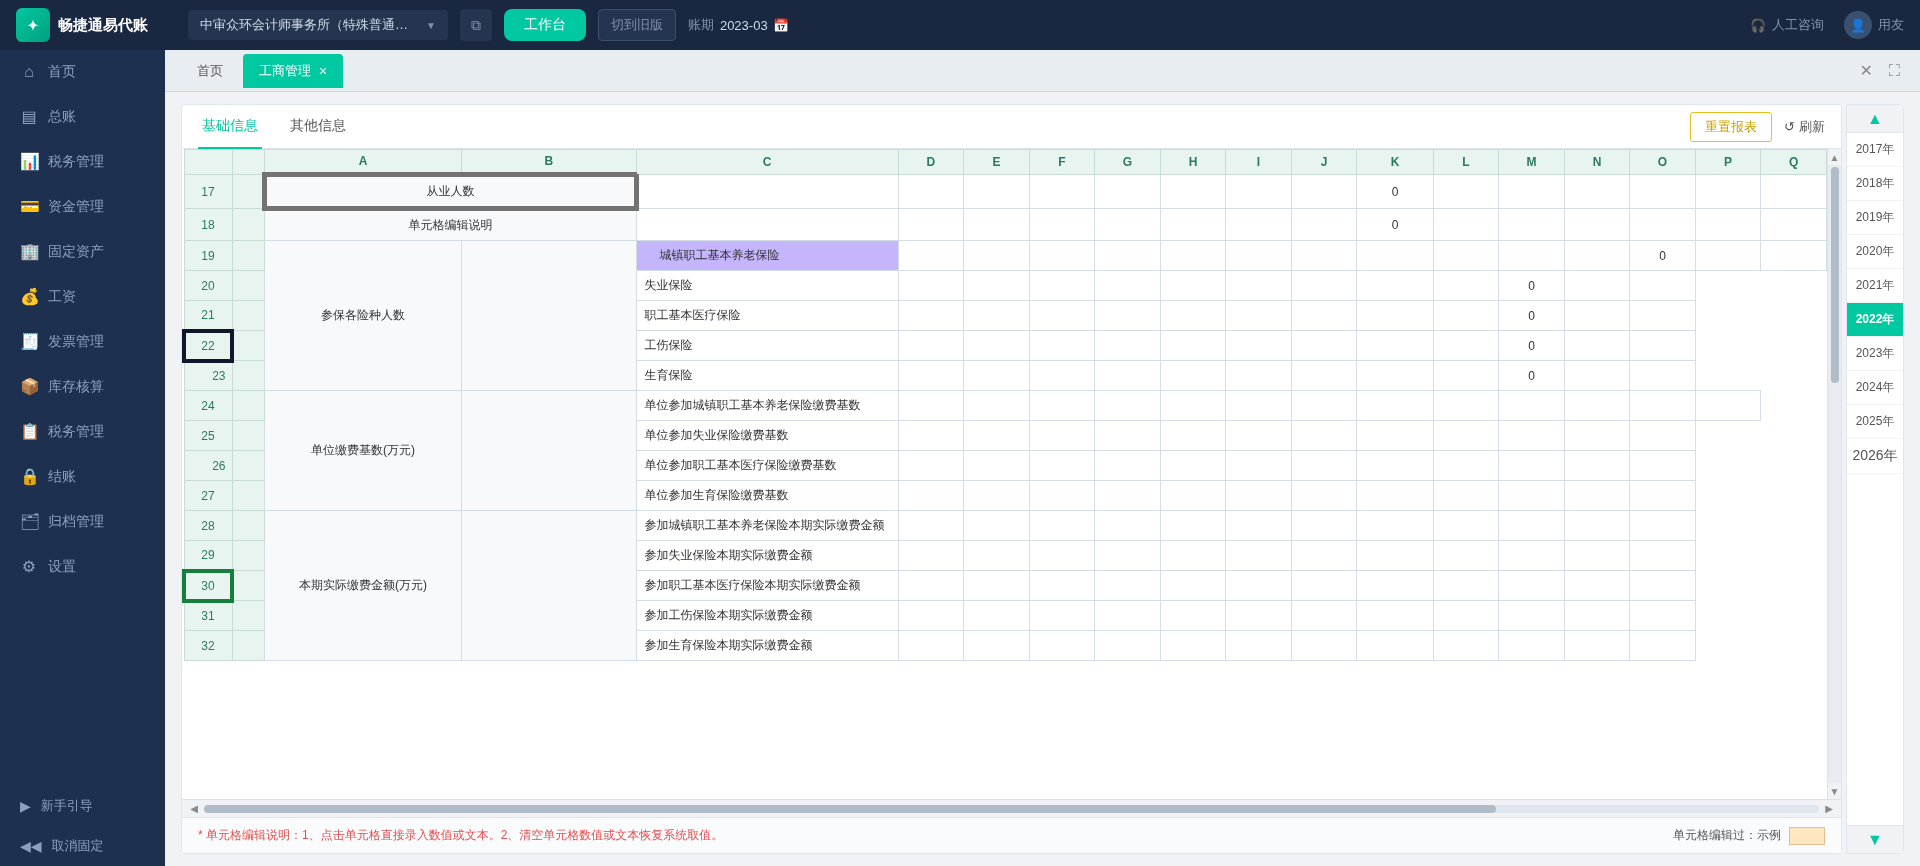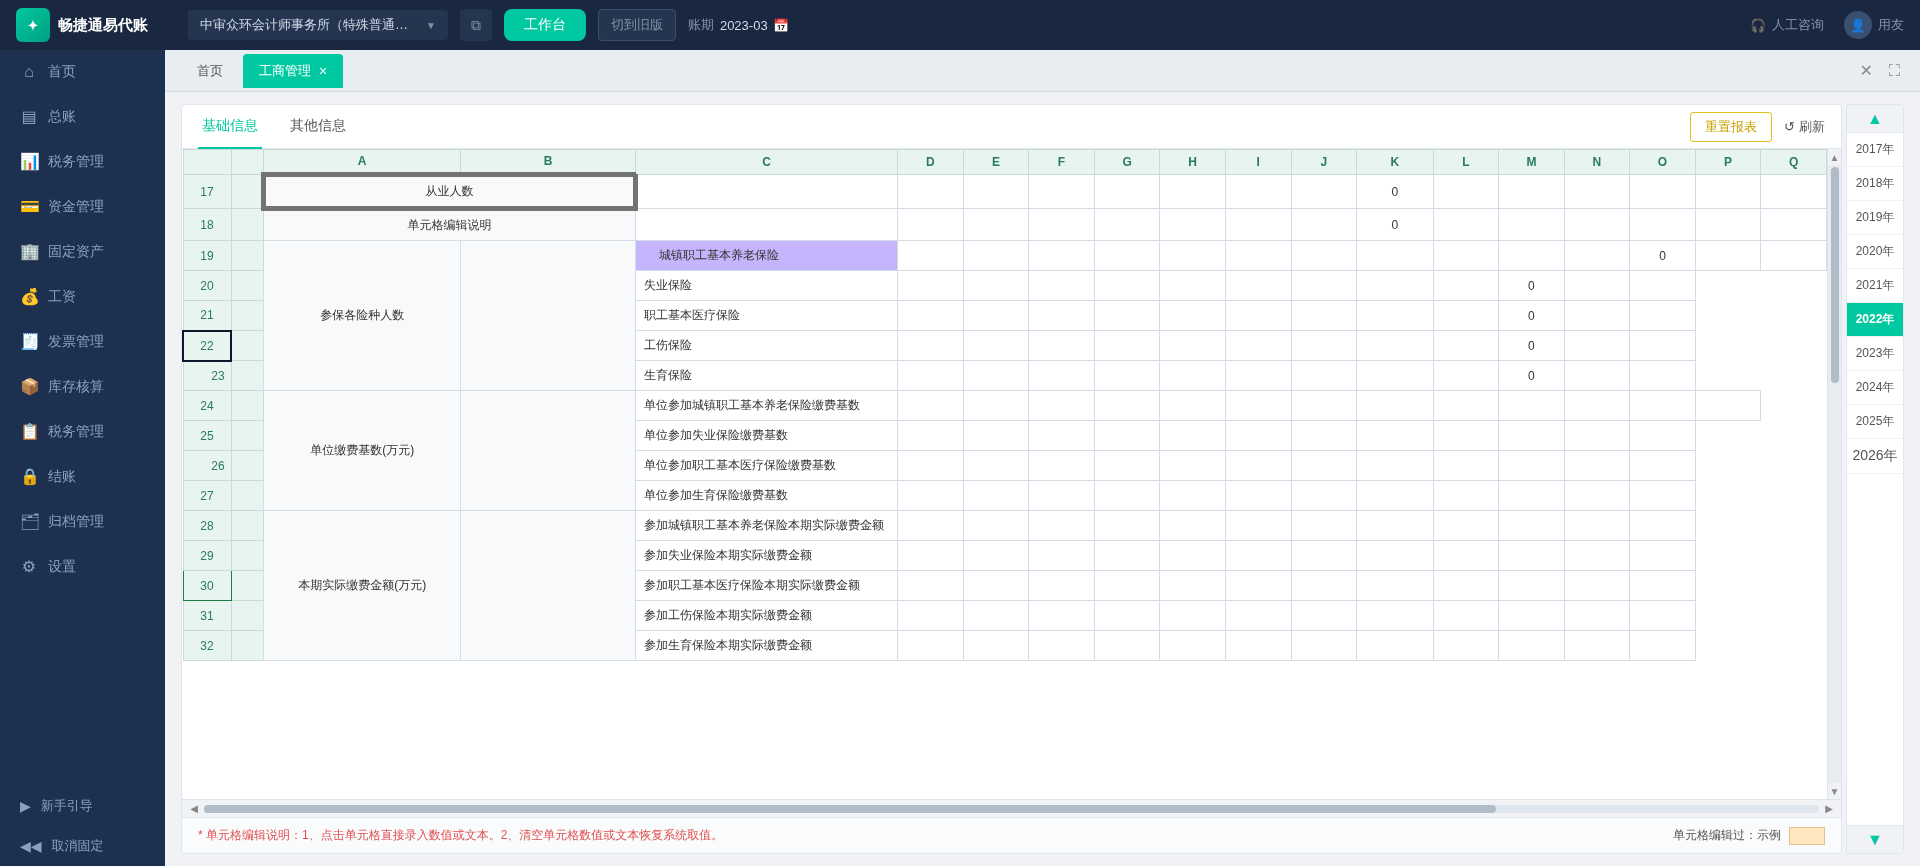--- a/index.html
+++ b/index.html
@@ -280,21 +280,21 @@
                     <td style="padding:6px 8px;border:1px solid #d4dde6;font-size:12px;background:#fff;"></td>
                     <td style="padding:6px 8px;border:1px solid #d4dde6;font-size:12px;background:#fff;"></td>
                     <td style="padding:6px 8px;border:1px solid #d4dde6;font-size:12px;background:#fff;"></td>
                     <td style="padding:6px 8px;border:1px solid #d4dde6;font-size:12px;background:#fff;"></td>
                     <td style="text-align:center;padding:6px 8px;border:1px solid #d4dde6;font-size:12px;background:#fff;">0</td>
                     <td style="padding:6px 8px;border:1px solid #d4dde6;font-size:12px;background:#fff;"></td>
                     <td style="padding:6px 8px;border:1px solid #d4dde6;font-size:12px;background:#fff;"></td>
                   </tr>
 
                   <tr>
-                    <td style="background:#e8f4f0;color:#2a7a60;text-align:center;padding:4px 6px;font-weight:500;border:2px solid #0f172a;font-size:12px;">22</td>
+                    <td style="background:#e8f4f0;color:#2a7a60;text-align:center;padding:4px 6px;font-weight:500;border:4px solid #0f172a;font-size:12px;">22</td>
                     <td style="background:#e8f4f0;border:1px solid #c8dcd4;"></td>
                     <td style="padding:6px 8px;border:1px solid #d4dde6;font-size:12px;background:#fff;">工伤保险</td>
                     <td style="padding:6px 8px;border:1px solid #d4dde6;font-size:12px;background:#fff;"></td>
                     <td style="padding:6px 8px;border:1px solid #d4dde6;font-size:12px;background:#fff;"></td>
                     <td style="padding:6px 8px;border:1px solid #d4dde6;font-size:12px;background:#fff;"></td>
                     <td style="padding:6px 8px;border:1px solid #d4dde6;font-size:12px;background:#fff;"></td>
                     <td style="padding:6px 8px;border:1px solid #d4dde6;font-size:12px;background:#fff;"></td>
                     <td style="padding:6px 8px;border:1px solid #d4dde6;font-size:12px;background:#fff;"></td>
                     <td style="padding:6px 8px;border:1px solid #d4dde6;font-size:12px;background:#fff;"></td>
                     <td style="padding:6px 8px;border:1px solid #d4dde6;font-size:12px;background:#fff;"></td>
@@ -429,21 +429,21 @@
                     <td style="padding:6px 8px;border:1px solid #d4dde6;font-size:12px;background:#fff;"></td>
                     <td style="padding:6px 8px;border:1px solid #d4dde6;font-size:12px;background:#fff;"></td>
                     <td style="padding:6px 8px;border:1px solid #d4dde6;font-size:12px;background:#fff;"></td>
                     <td style="padding:6px 8px;border:1px solid #d4dde6;font-size:12px;background:#fff;"></td>
                     <td style="padding:6px 8px;border:1px solid #d4dde6;font-size:12px;background:#fff;"></td>
                     <td style="padding:6px 8px;border:1px solid #d4dde6;font-size:12px;background:#fff;"></td>
                     <td style="padding:6px 8px;border:1px solid #d4dde6;font-size:12px;background:#fff;"></td>
                   </tr>
 
                   <tr>
-                    <td style="background:#e8f4f0;color:#2a7a60;text-align:center;padding:4px 12px;font-weight:500;border:1px solid #15803d;font-size:12px;">30</td>
+                    <td style="background:#e8f4f0;color:#2a7a60;text-align:center;padding:4px 12px;font-weight:500;border:4px solid #15803d;font-size:12px;">30</td>
                     <td style="background:#e8f4f0;border:1px solid #c8dcd4;"></td>
                     <td style="padding:6px 8px;border:1px solid #d4dde6;font-size:12px;background:#fff;">参加职工基本医疗保险本期实际缴费金额</td>
                     <td style="padding:6px 8px;border:1px solid #d4dde6;font-size:12px;background:#fff;"></td>
                     <td style="padding:6px 8px;border:1px solid #d4dde6;font-size:12px;background:#fff;"></td>
                     <td style="padding:6px 8px;border:1px solid #d4dde6;font-size:12px;background:#fff;"></td>
                     <td style="padding:6px 8px;border:1px solid #d4dde6;font-size:12px;background:#fff;"></td>
                     <td style="padding:6px 8px;border:1px solid #d4dde6;font-size:12px;background:#fff;"></td>
                     <td style="padding:6px 8px;border:1px solid #d4dde6;font-size:12px;background:#fff;"></td>
                     <td style="padding:6px 8px;border:1px solid #d4dde6;font-size:12px;background:#fff;"></td>
                     <td style="padding:6px 8px;border:1px solid #d4dde6;font-size:12px;background:#fff;"></td>

